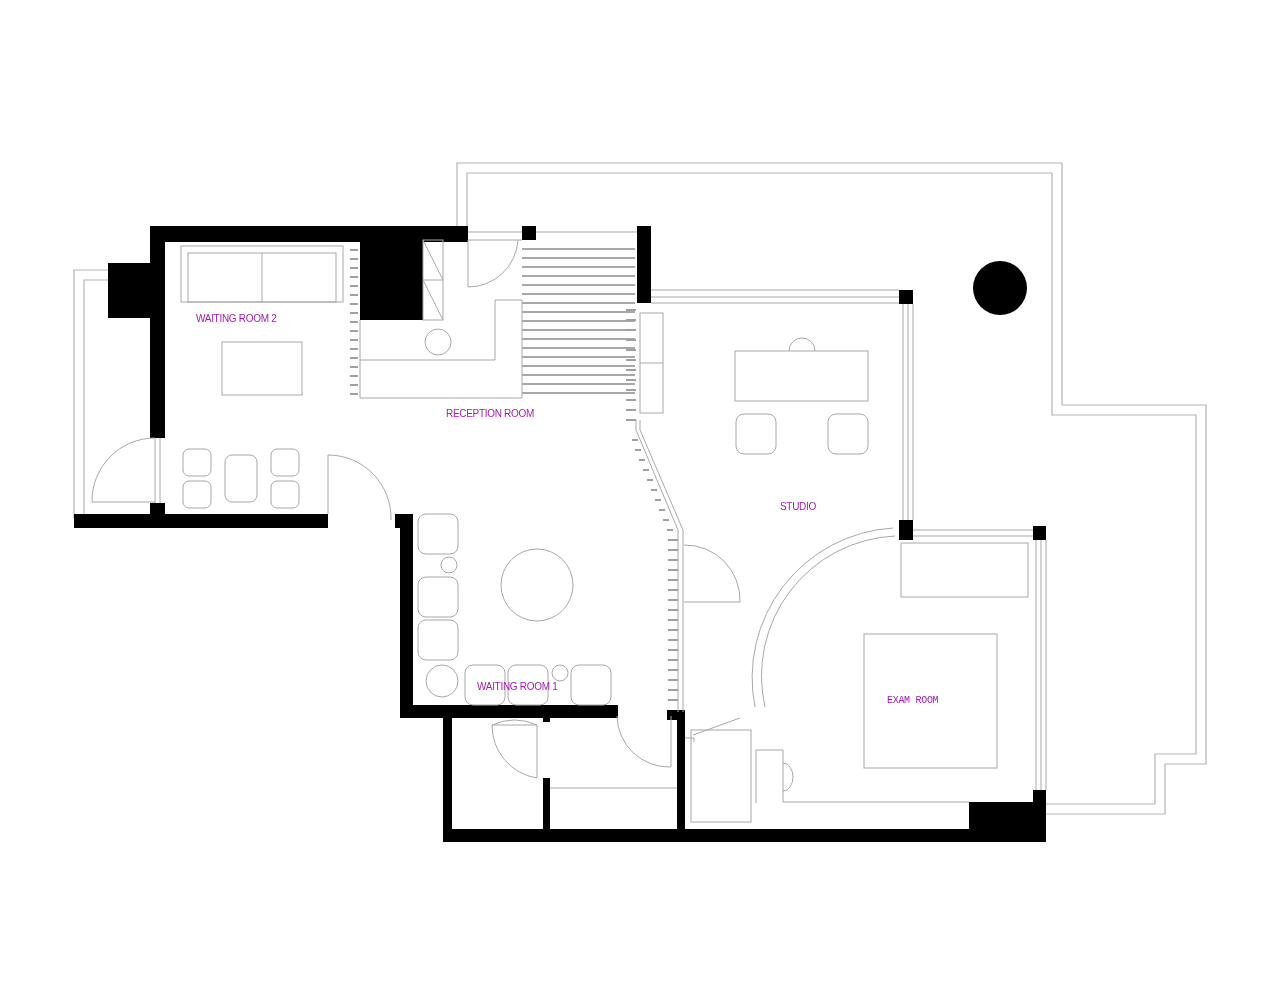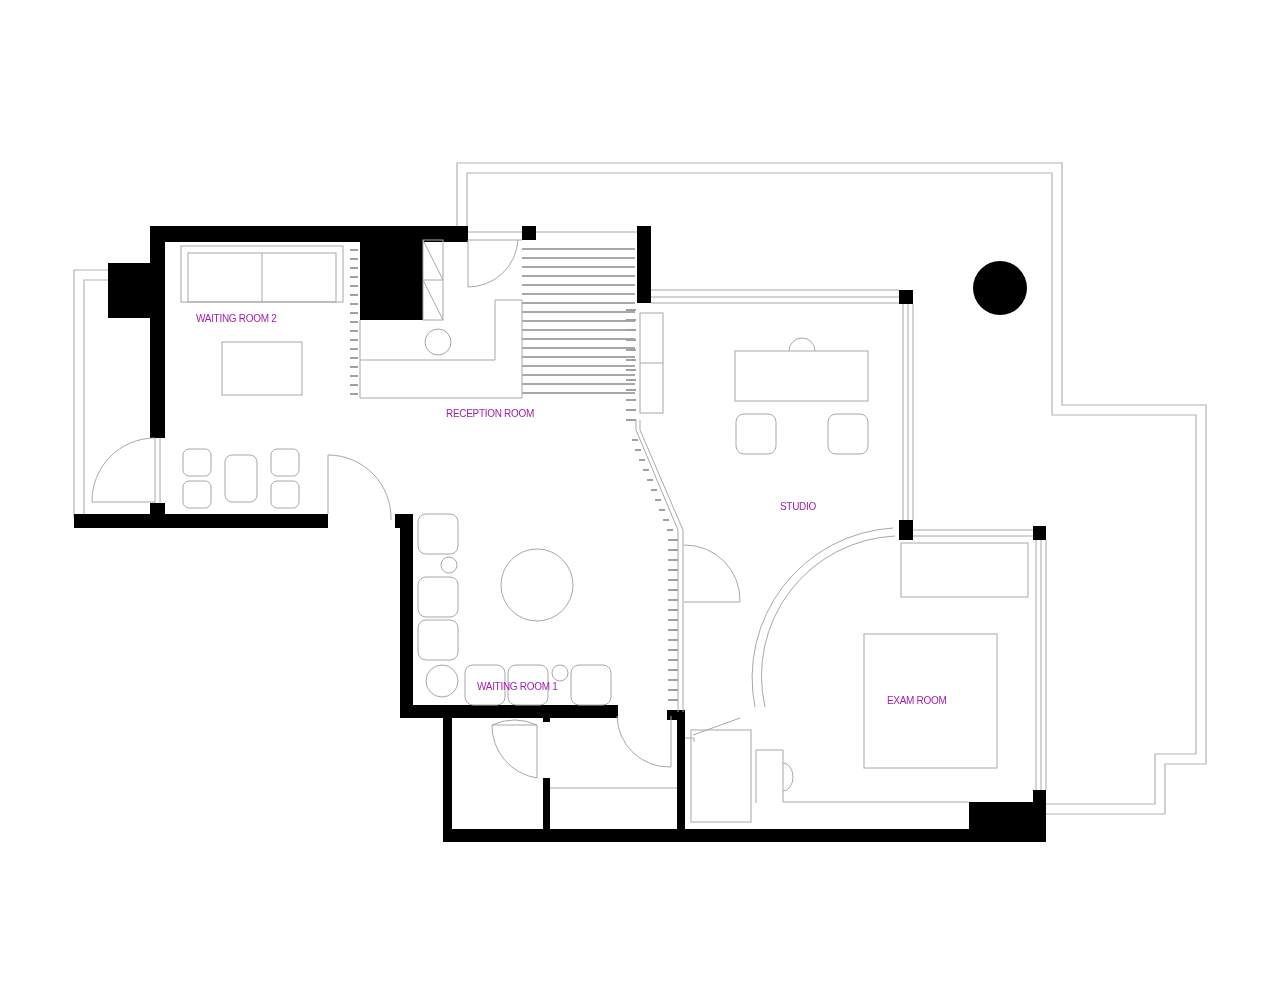--- a/index.html
+++ b/index.html
@@ -206,13 +206,13 @@
     <path class="thin" d="M537,725 A55,55 0 0 0 492,725 L537,725 M537,725 L537,778 M492,725 A53,53 0 0 0 537,778"></path>
     <path class="thin" d="M617,716 A52,52 0 0 0 671,767 L671,716"></path>
     <line class="thin" x1="550" y1="788" x2="677" y2="788"></line>
   </g>
 </svg>
 
 <div class="label" style="left:196px;top:313px;">WAITING ROOM 2</div>
 <div class="label" style="left:446px;top:408px;">RECEPTION ROOM</div>
 <div class="label" style="left:780px;top:501px;">STUDIO</div>
 <div class="label" style="left:477px;top:637px;margin-top:44px;">WAITING ROOM 1</div>
-<div class="label" style="left:887px;top:695px;">EXAM ROOM</div>
+<div class="label" style="left:887px;top:695px;font-family:Liberation Mono, monospace;">EXAM ROOM</div>
 
 </body></html>

